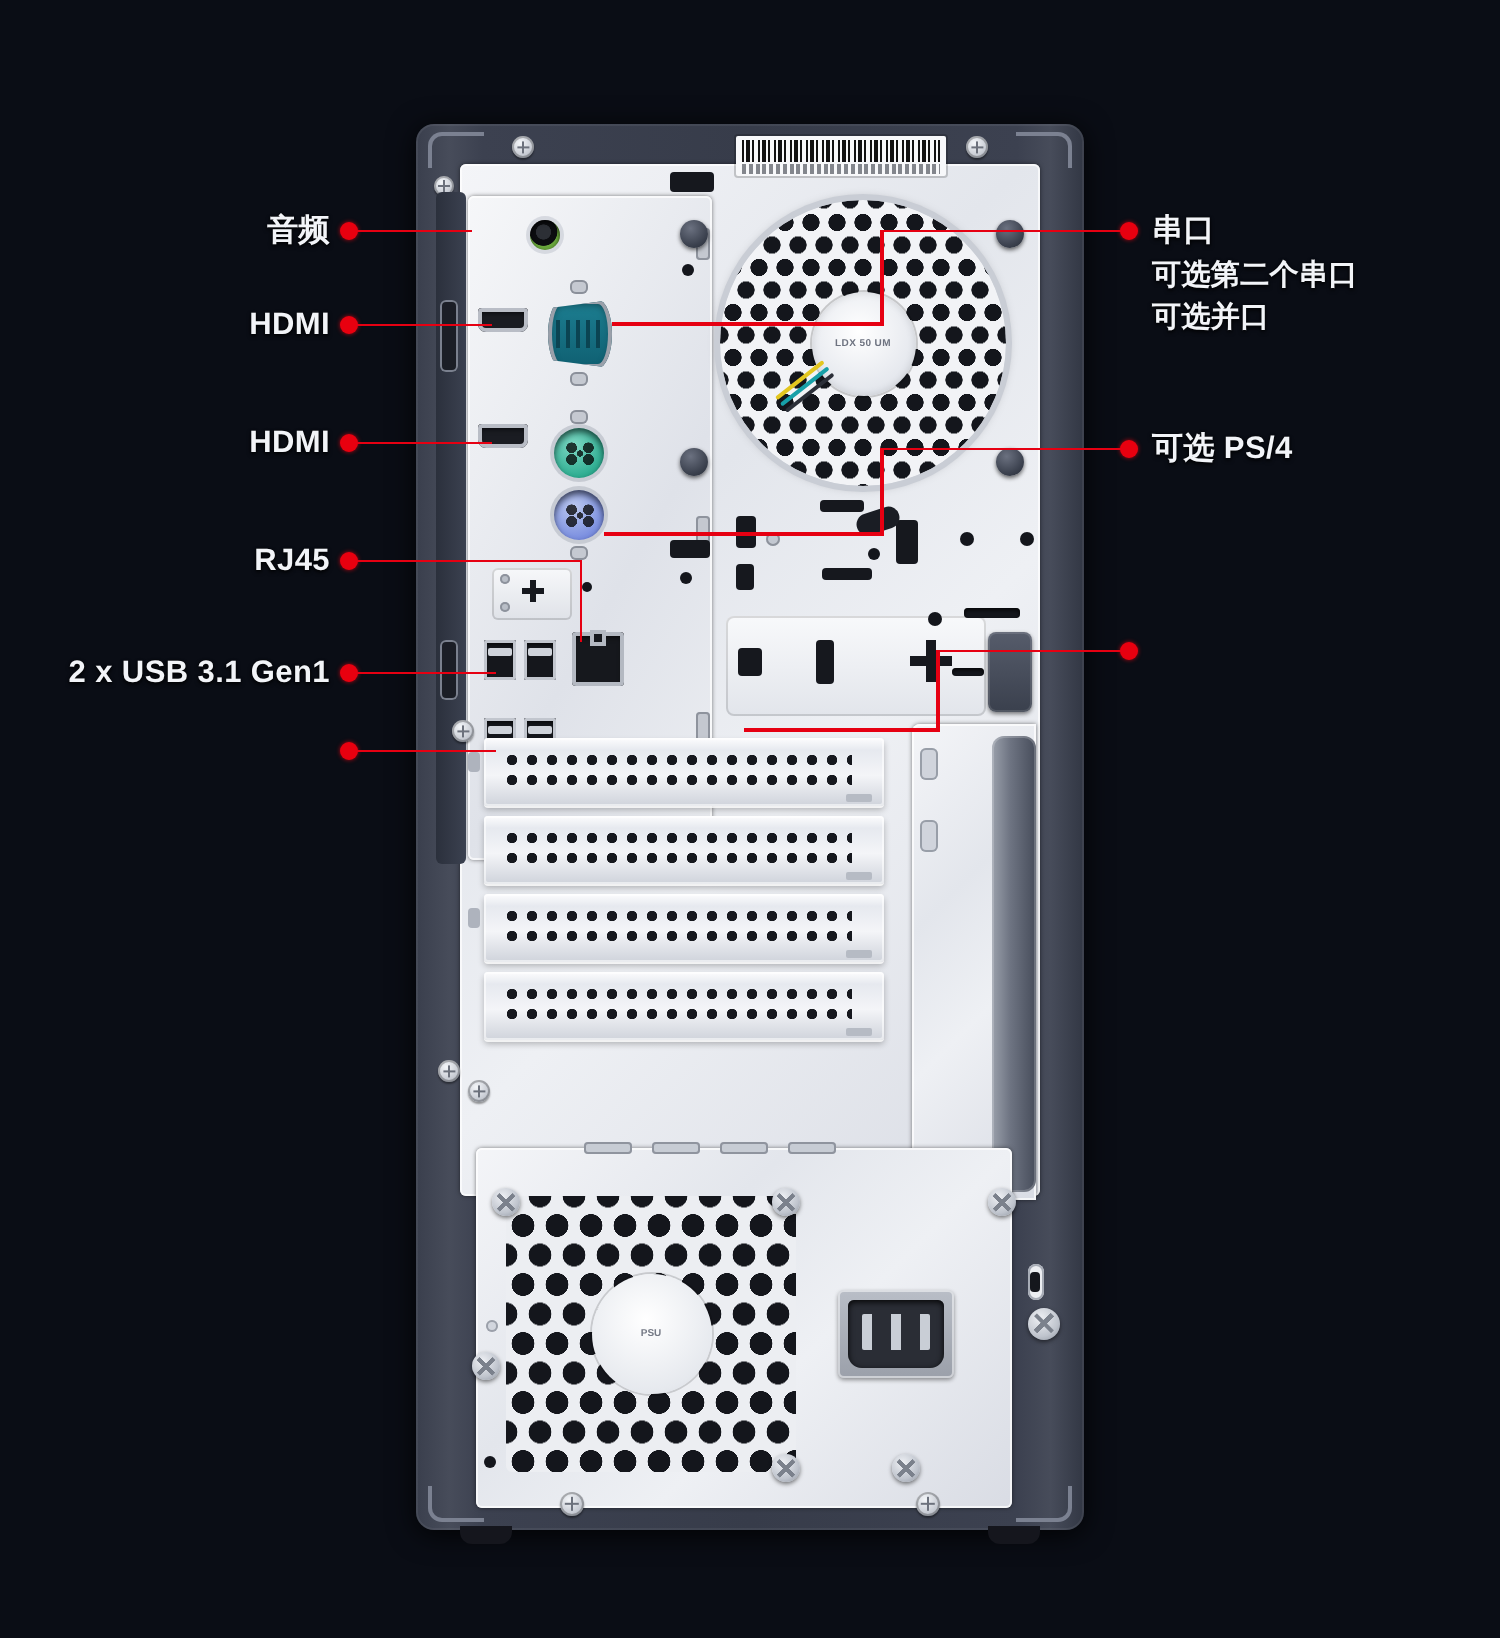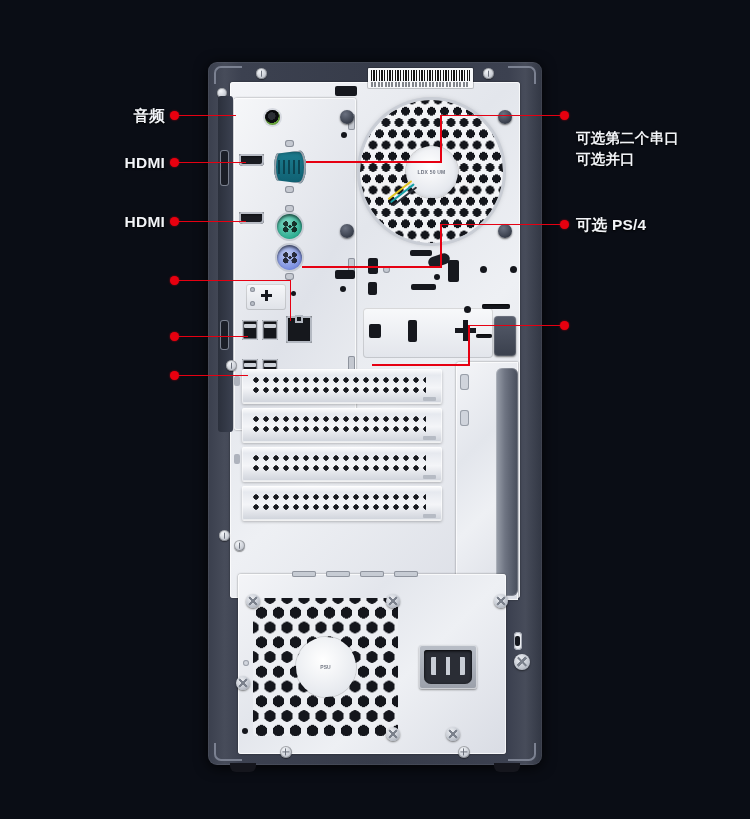--- a/index.html
+++ b/index.html
@@ -434,30 +434,33 @@
   <div class="lead h" style="left:178px;top:114.5px;width:58px;"></div>
 
   <div class="label left" style="left:20px;top:153px;width:145px;">HDMI</div>
   <div class="dot" style="left:170px;top:158px;"></div>
   <div class="lead h" style="left:178px;top:161.5px;width:68px;"></div>
 
   <div class="label left" style="left:20px;top:212px;width:145px;">HDMI</div>
   <div class="dot" style="left:170px;top:217px;"></div>
   <div class="lead h" style="left:178px;top:220.5px;width:68px;"></div>
 
+  <div class="label left" style="left:20px;top:271px;width:145px;">RJ45</div>
   <div class="dot" style="left:170px;top:276px;"></div>
   <div class="lead h" style="left:178px;top:279.5px;width:113px;"></div>
   <div class="lead v" style="left:289.5px;top:279.5px;height:41px;"></div>
 
+  <div class="label left" style="left:10px;top:327px;width:155px;">2 x USB 3.1 Gen1</div>
   <div class="dot" style="left:170px;top:332px;"></div>
   <div class="lead h" style="left:178px;top:335.5px;width:70px;"></div>
 
   <div class="dot" style="left:170px;top:371px;"></div>
   <div class="lead h" style="left:178px;top:374.5px;width:70px;"></div>
 
+  <div class="label right" style="left:576px;top:106px;width:170px;">串口</div>
   <div class="label right" style="left:576px;top:128px;width:180px;font-size:14.5px;">可选第二个串口</div>
   <div class="label right" style="left:576px;top:149px;width:180px;font-size:14.5px;">可选并口</div>
   <div class="dot" style="left:560px;top:111px;"></div>
   <div class="lead h" style="left:440px;top:114.5px;width:124px;"></div>
   <div class="lead v" style="left:440px;top:114.5px;height:48px;"></div>
   <div class="lead h" style="left:306px;top:161px;width:136px;"></div>
 
   <div class="label right" style="left:576px;top:215px;width:170px;">可选 PS/4</div>
   <div class="dot" style="left:560px;top:220px;"></div>
   <div class="lead h" style="left:440px;top:223.5px;width:124px;"></div>

